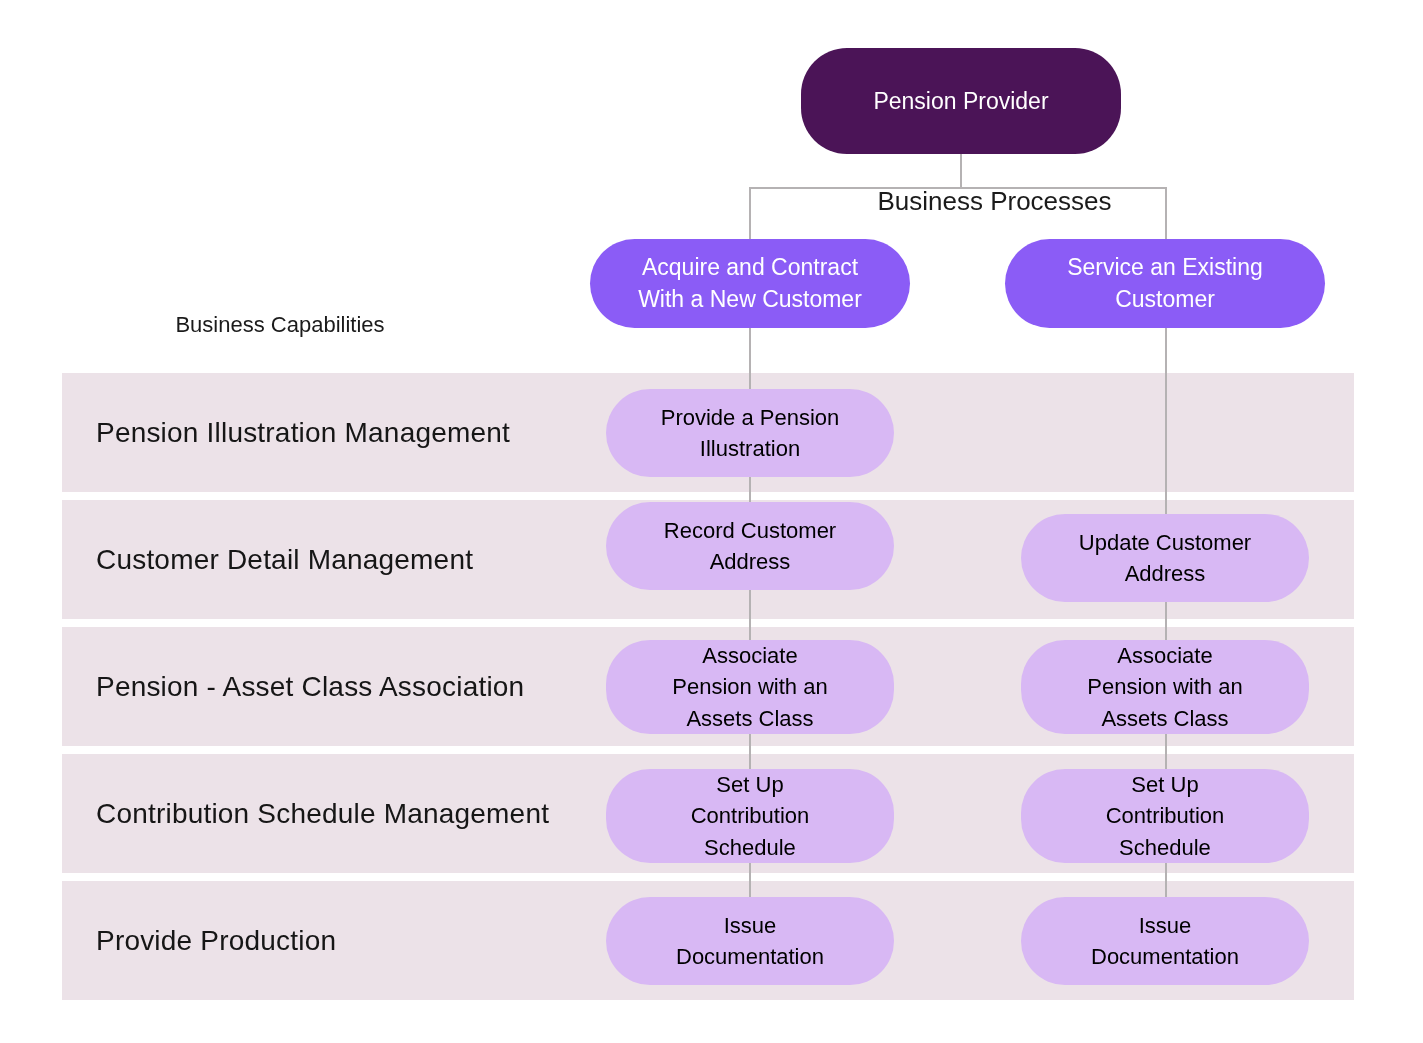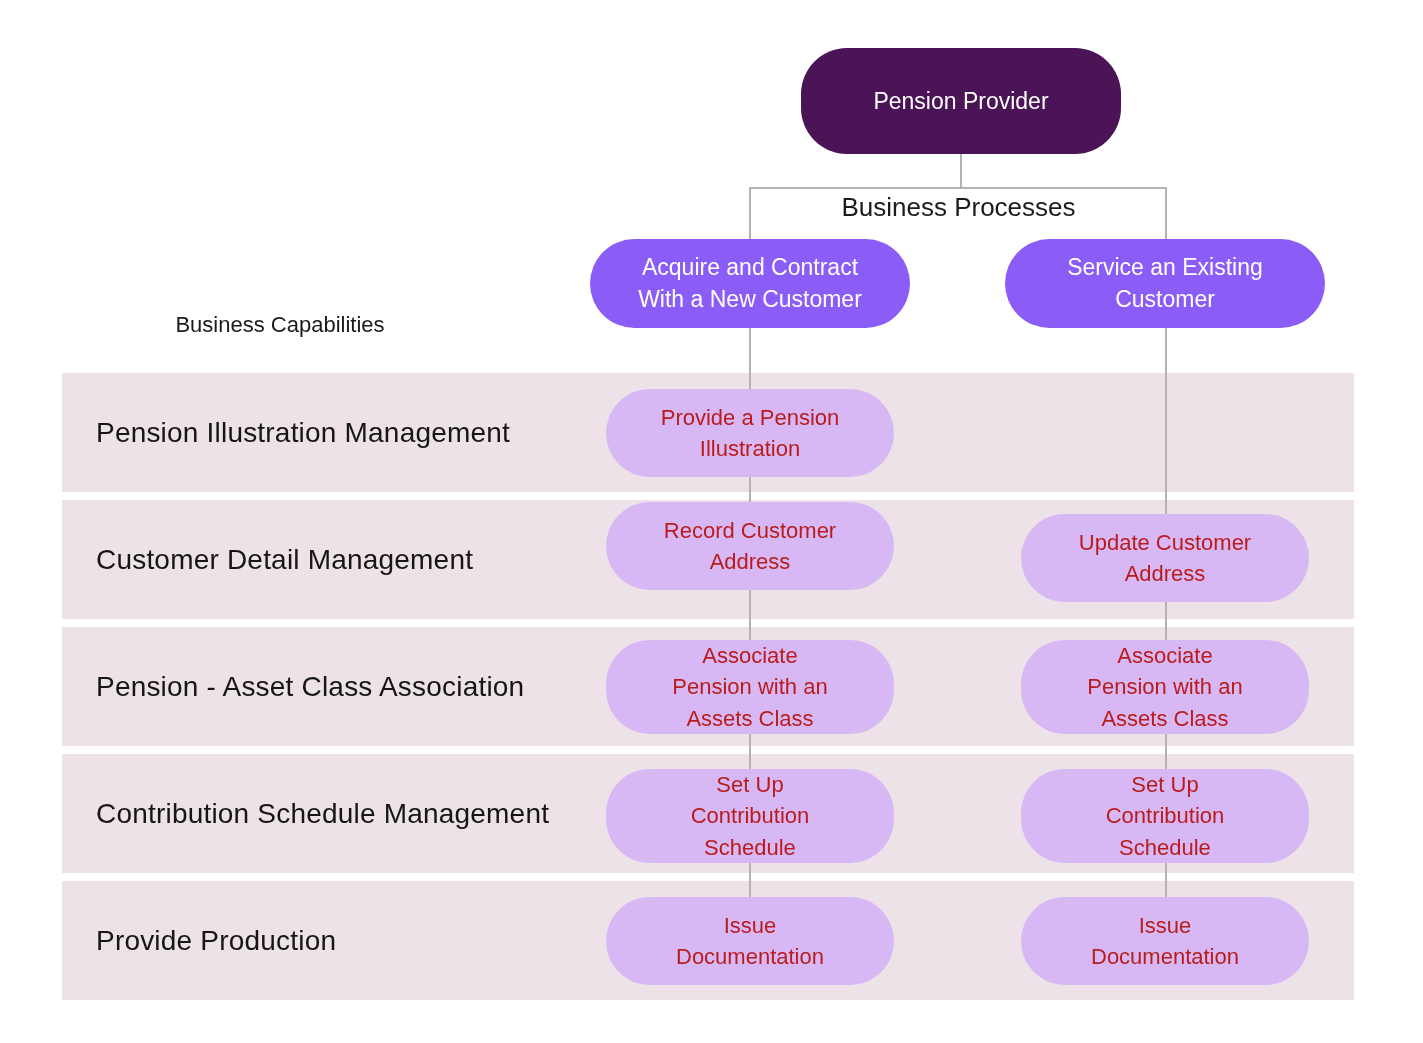--- a/index.html
+++ b/index.html
@@ -51,37 +51,38 @@
     color: #ffffff;
     font-size: 23px;
     line-height: 1.38;
   }
   .proc-pill.p1 { left: 590px; }
   .proc-pill.p2 { left: 1005px; }
   .task-pill {
     width: 288px;
     border-radius: 44px;
     background: #d8b8f4;
-    color: #b91c1c;
+    color: #000000;
     font-size: 22px;
     line-height: 1.42;
   }
   .task-pill.lines2 { height: 88px; }
   .task-pill.lines3 { height: 94px; }
 
   
   .bp-label {
     position: absolute;
-    left: 750px; top: 192px;
+    left: 750px; top: 186px;
     width: 417px;
     text-align: center;
     font-size: 26px;
     color: #1b1b1b;
     z-index: 3;
     background: transparent;
+    padding-left: 36px;
   }
   .bc-label {
     position: absolute;
     left: 130px; top: 312px;
     width: 300px;
     text-align: center;
     font-size: 22px;
     color: #1b1b1b;
     z-index: 3;
   }

